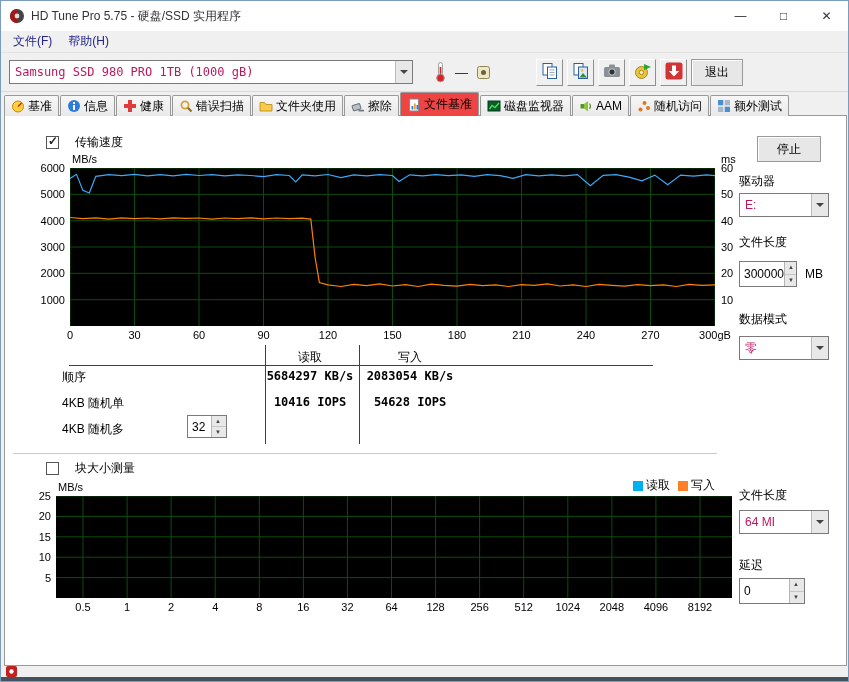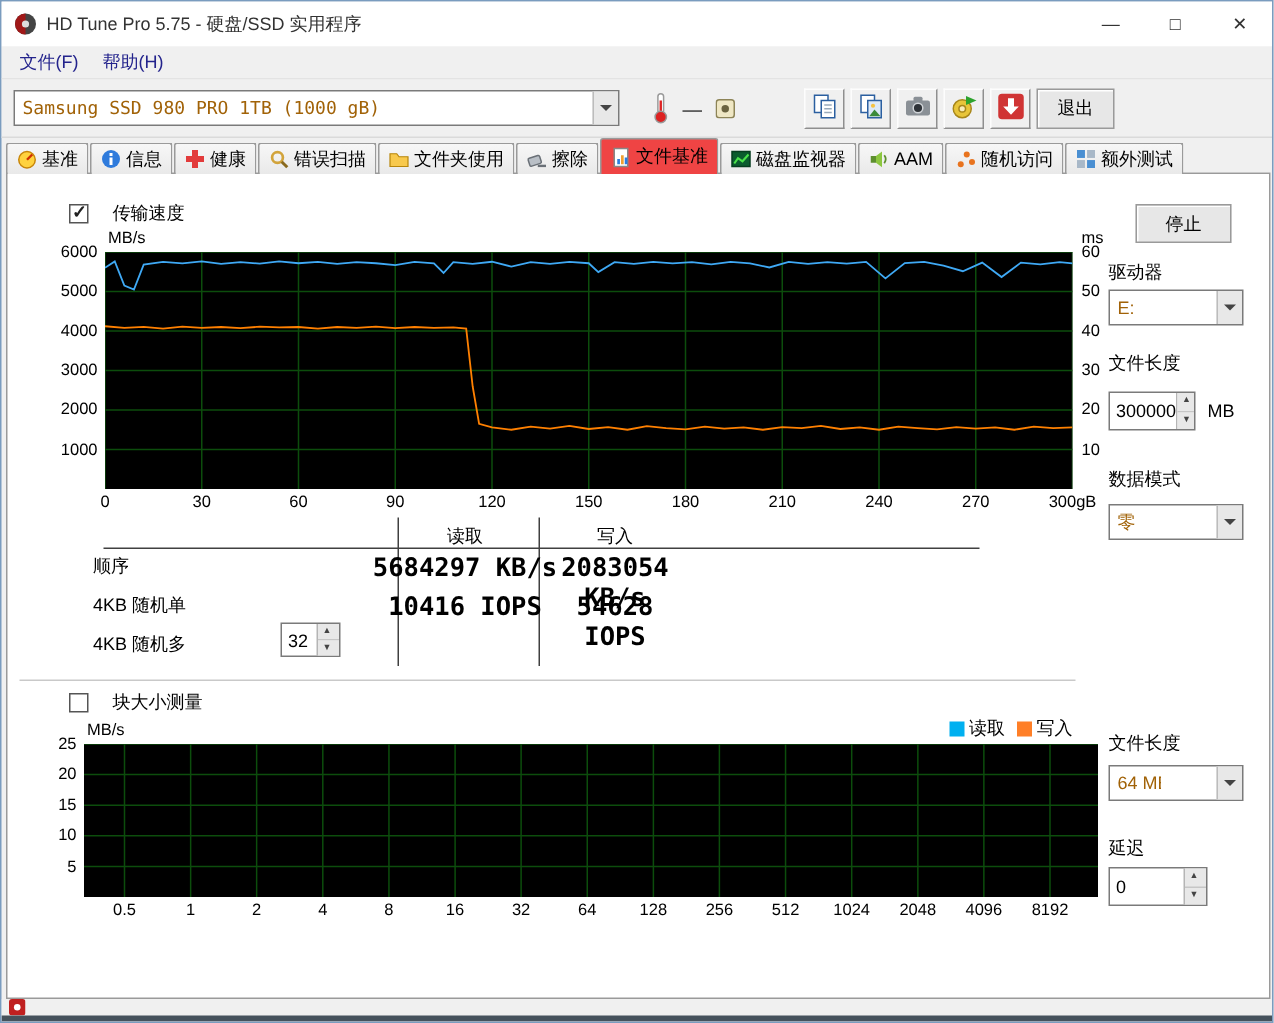--- a/index.html
+++ b/index.html
@@ -15,21 +15,21 @@
   .win-btn{width:43px;height:100%;display:flex;align-items:center;justify-content:center;font-size:12px;color:#333;cursor:default;}
 
   
   .menubar{position:absolute;top:30px;left:0;right:0;height:22px;display:flex;align-items:center;padding-left:4px;border-bottom:1px solid #e3e3e3;background:#f0f0f0;}
   .menu-item{font-size:12px;color:#23238c;padding:3px 8px;}
 
   
   .toolbar{position:absolute;top:52px;left:0;right:0;height:39px;display:flex;align-items:center;padding-left:8px;border-bottom:1px solid #dadada;background:#f0f0f0;}
   .combo{display:flex;align-items:center;border:1px solid #7a7a7a;background:#fff;height:24px;}
   .drive-combo{width:404px;position:relative;}
-  .combo-text{flex:1;padding:0 5px;font-size:12px;white-space:nowrap;overflow:hidden;color:#a16207;}
+  .combo-text{flex:1;padding:0 5px;font-size:12px;white-space:nowrap;overflow:hidden;color:#be185d;}
   .mono{font-family:"DejaVu Sans Mono","Liberation Mono",monospace;}
   .combo-arrow{width:17px;align-self:stretch;background:#e8e8e8;border-left:1px solid #bcbcbc;position:relative;}
   .combo-arrow::after{content:"";position:absolute;left:4px;top:9px;border:4px solid transparent;border-top:4px solid #444;}
   .thermo{margin-left:22px;display:inline-block;width:11px;height:22px;}
   .temp-val{margin-left:9px;font-size:13px;color:#222;}
   .temp-badge{margin-left:9px;display:inline-block;width:13px;height:13px;}
   .tb-buttons{display:flex;gap:4px;margin-left:46px;}
   .tb-btn{width:27px;height:27px;background:#f0f0f0;border:1px solid;border-color:#fdfdfd #8f8f8f #8f8f8f #fdfdfd;display:flex;align-items:center;justify-content:center;padding:0;}
   .push-btn{font-family:inherit;font-size:12px;background:#e7e7e7;border:1px solid #9a9a9a;box-shadow:inset 1px 1px 0 #fff;color:#000;}
   .exit-btn{width:52px;height:27px;margin-left:4px;}
@@ -64,21 +64,21 @@
 
   
   .col-head{position:absolute;font-size:12px;text-align:center;color:#000;}
   #read-head{left:210px;top:233px;width:190px;}
   #write-head{left:355px;top:233px;width:100px;}
   .hline{position:absolute;left:64px;top:249px;width:584px;height:1px;background:#404040;}
   .vline{position:absolute;width:1px;top:229px;height:99px;background:#404040;}
   #vline1{left:260px;}
   #vline2{left:354px;}
   .res-label{position:absolute;font-size:12px;color:#000;}
-  .res-val{position:absolute;font-size:17px;font-family:"DejaVu Sans Mono","Liberation Mono",monospace;font-weight:bold;text-align:center;color:#000;}
+  .res-val{position:absolute;font-size:12px;font-family:"DejaVu Sans Mono","Liberation Mono",monospace;font-weight:bold;text-align:center;color:#000;}
 
   
   .spinbox{position:absolute;display:flex;border:1px solid #7a7a7a;background:#fff;}
   .spin-text{flex:1;font-size:12px;display:flex;align-items:center;padding-left:4px;color:#000;}
   .spin-btns{width:15px;display:flex;flex-direction:column;align-self:stretch;border-left:1px solid #b5b5b5;}
   .spin-up,.spin-down{flex:1;background:#e8e8e8;position:relative;}
   .spin-up{border-bottom:1px solid #c6c6c6;}
   .spin-up::after{content:"▲";font-size:6px;position:absolute;left:3px;top:2px;color:#444;}
   .spin-down::after{content:"▼";font-size:6px;position:absolute;left:3px;top:2px;color:#444;}
   .queue-spin{left:182px;top:299px;width:40px;height:23px;}

